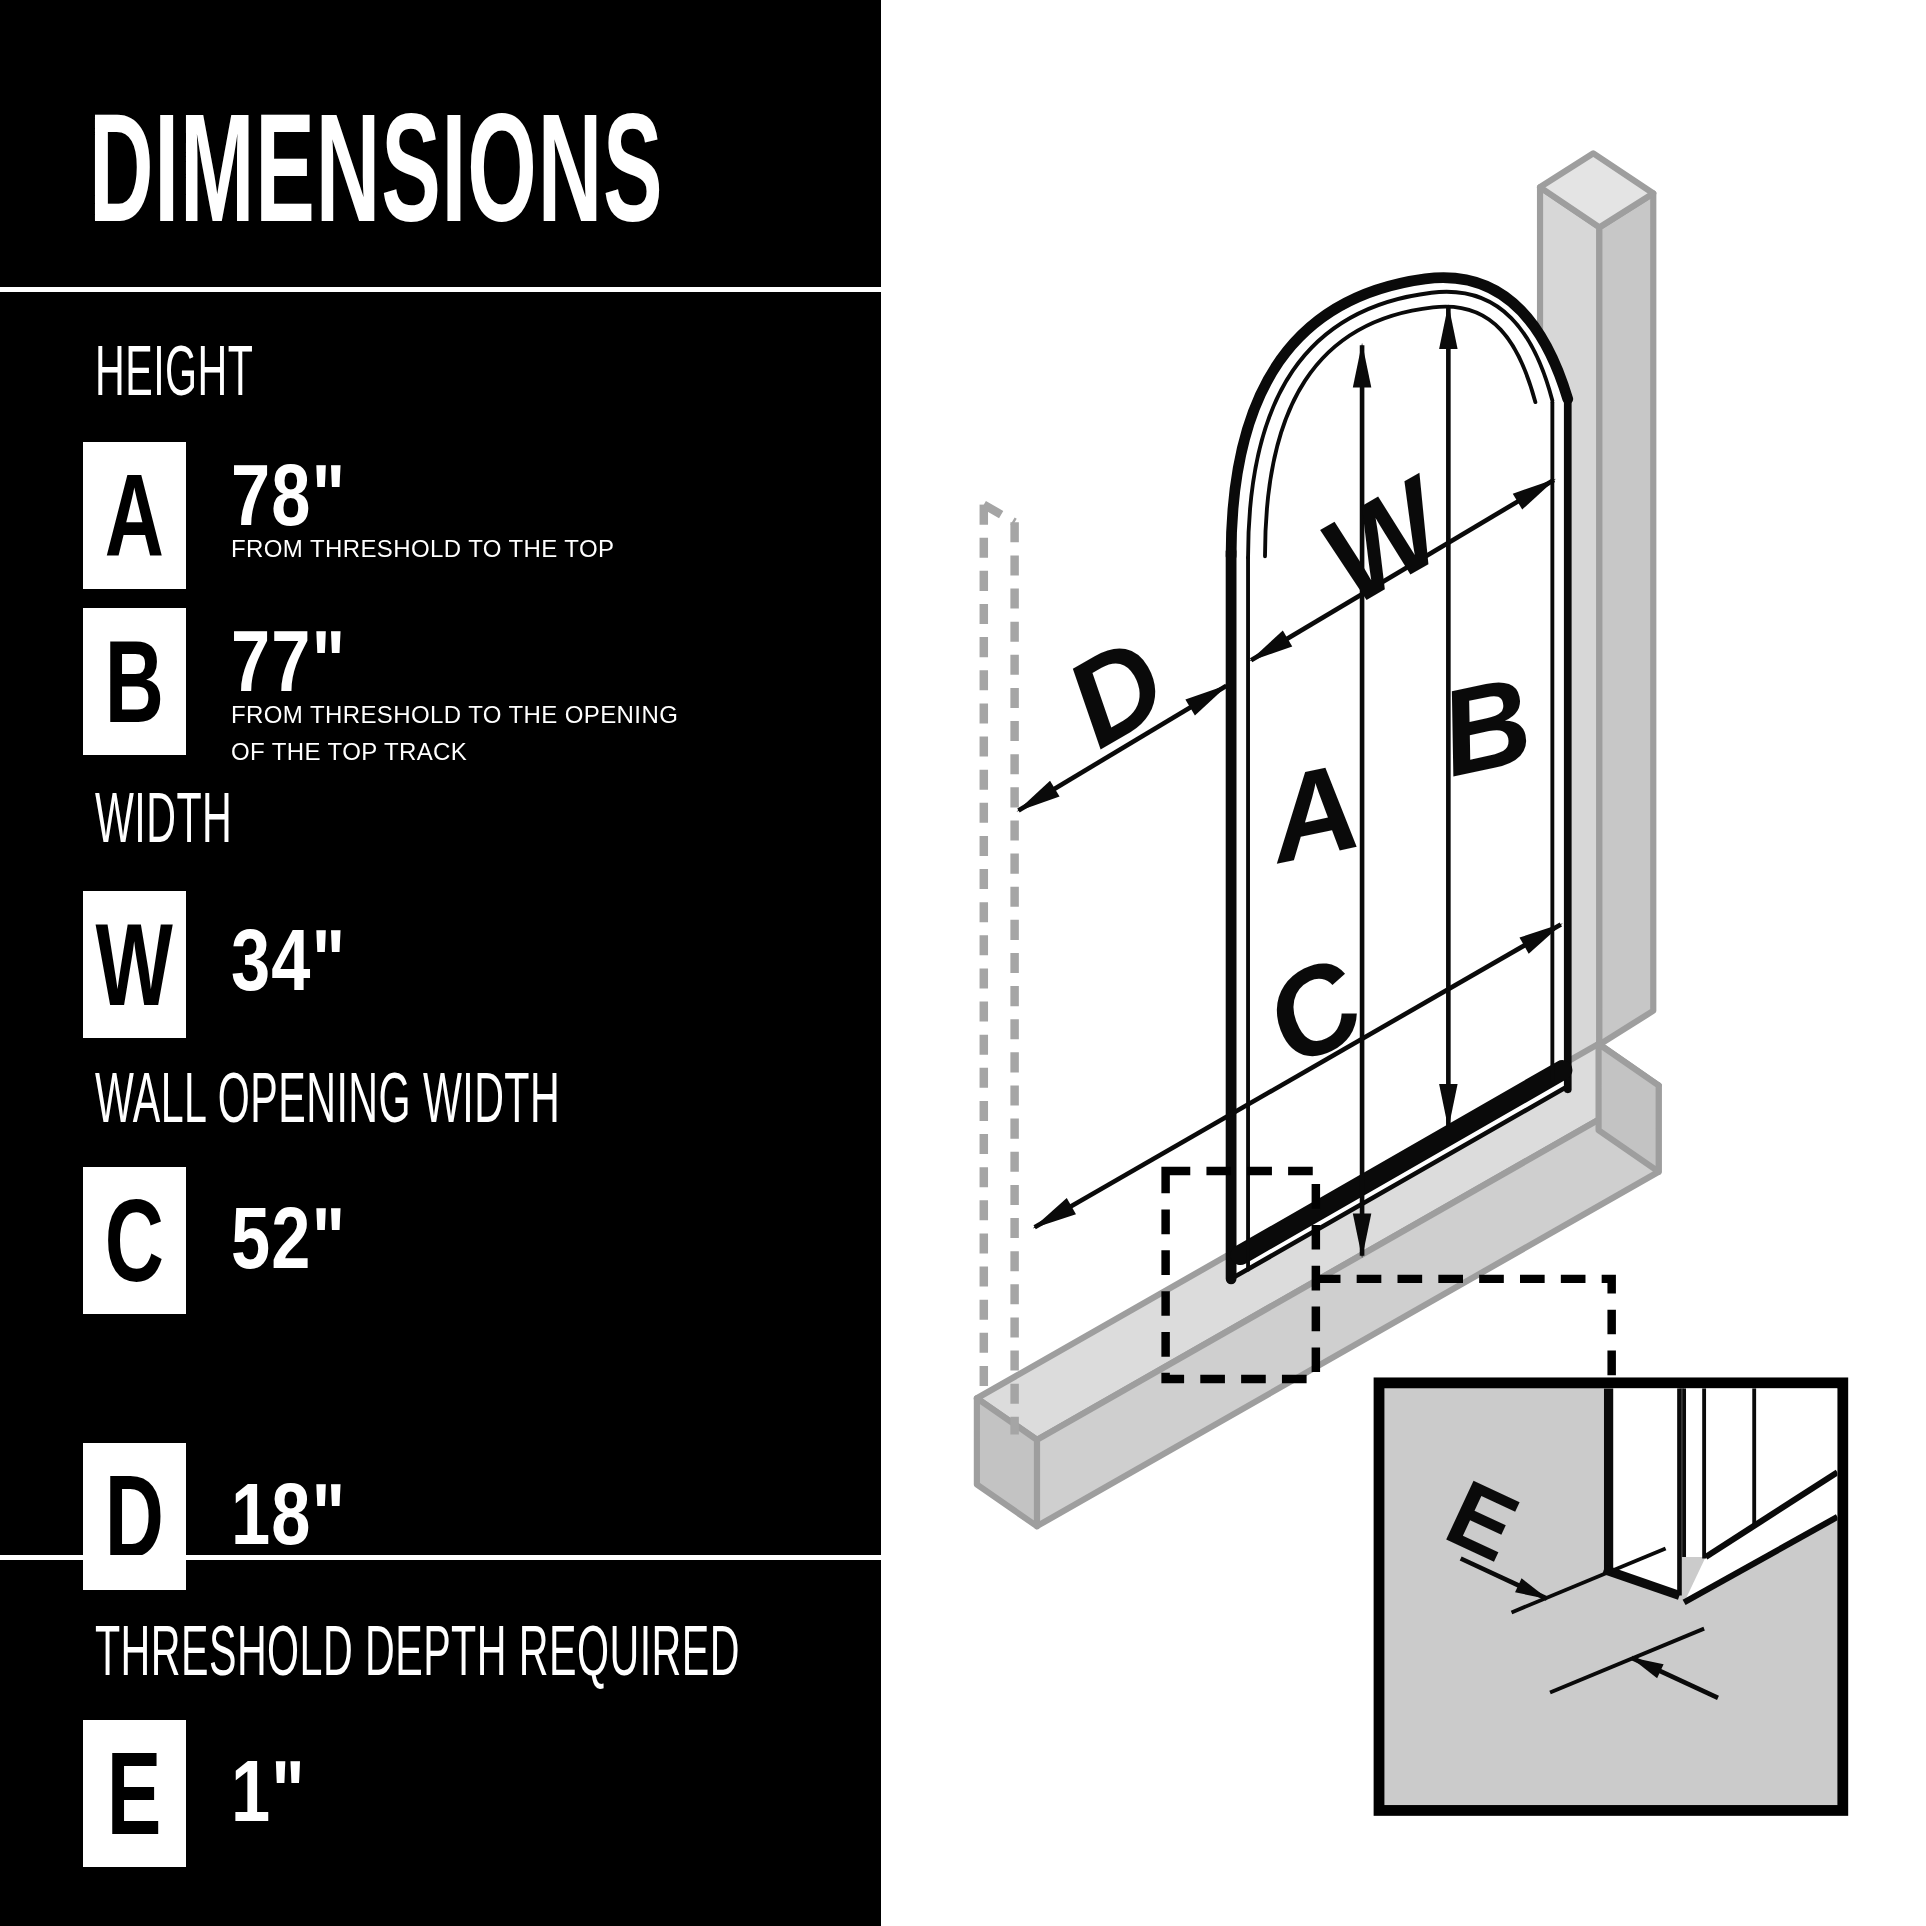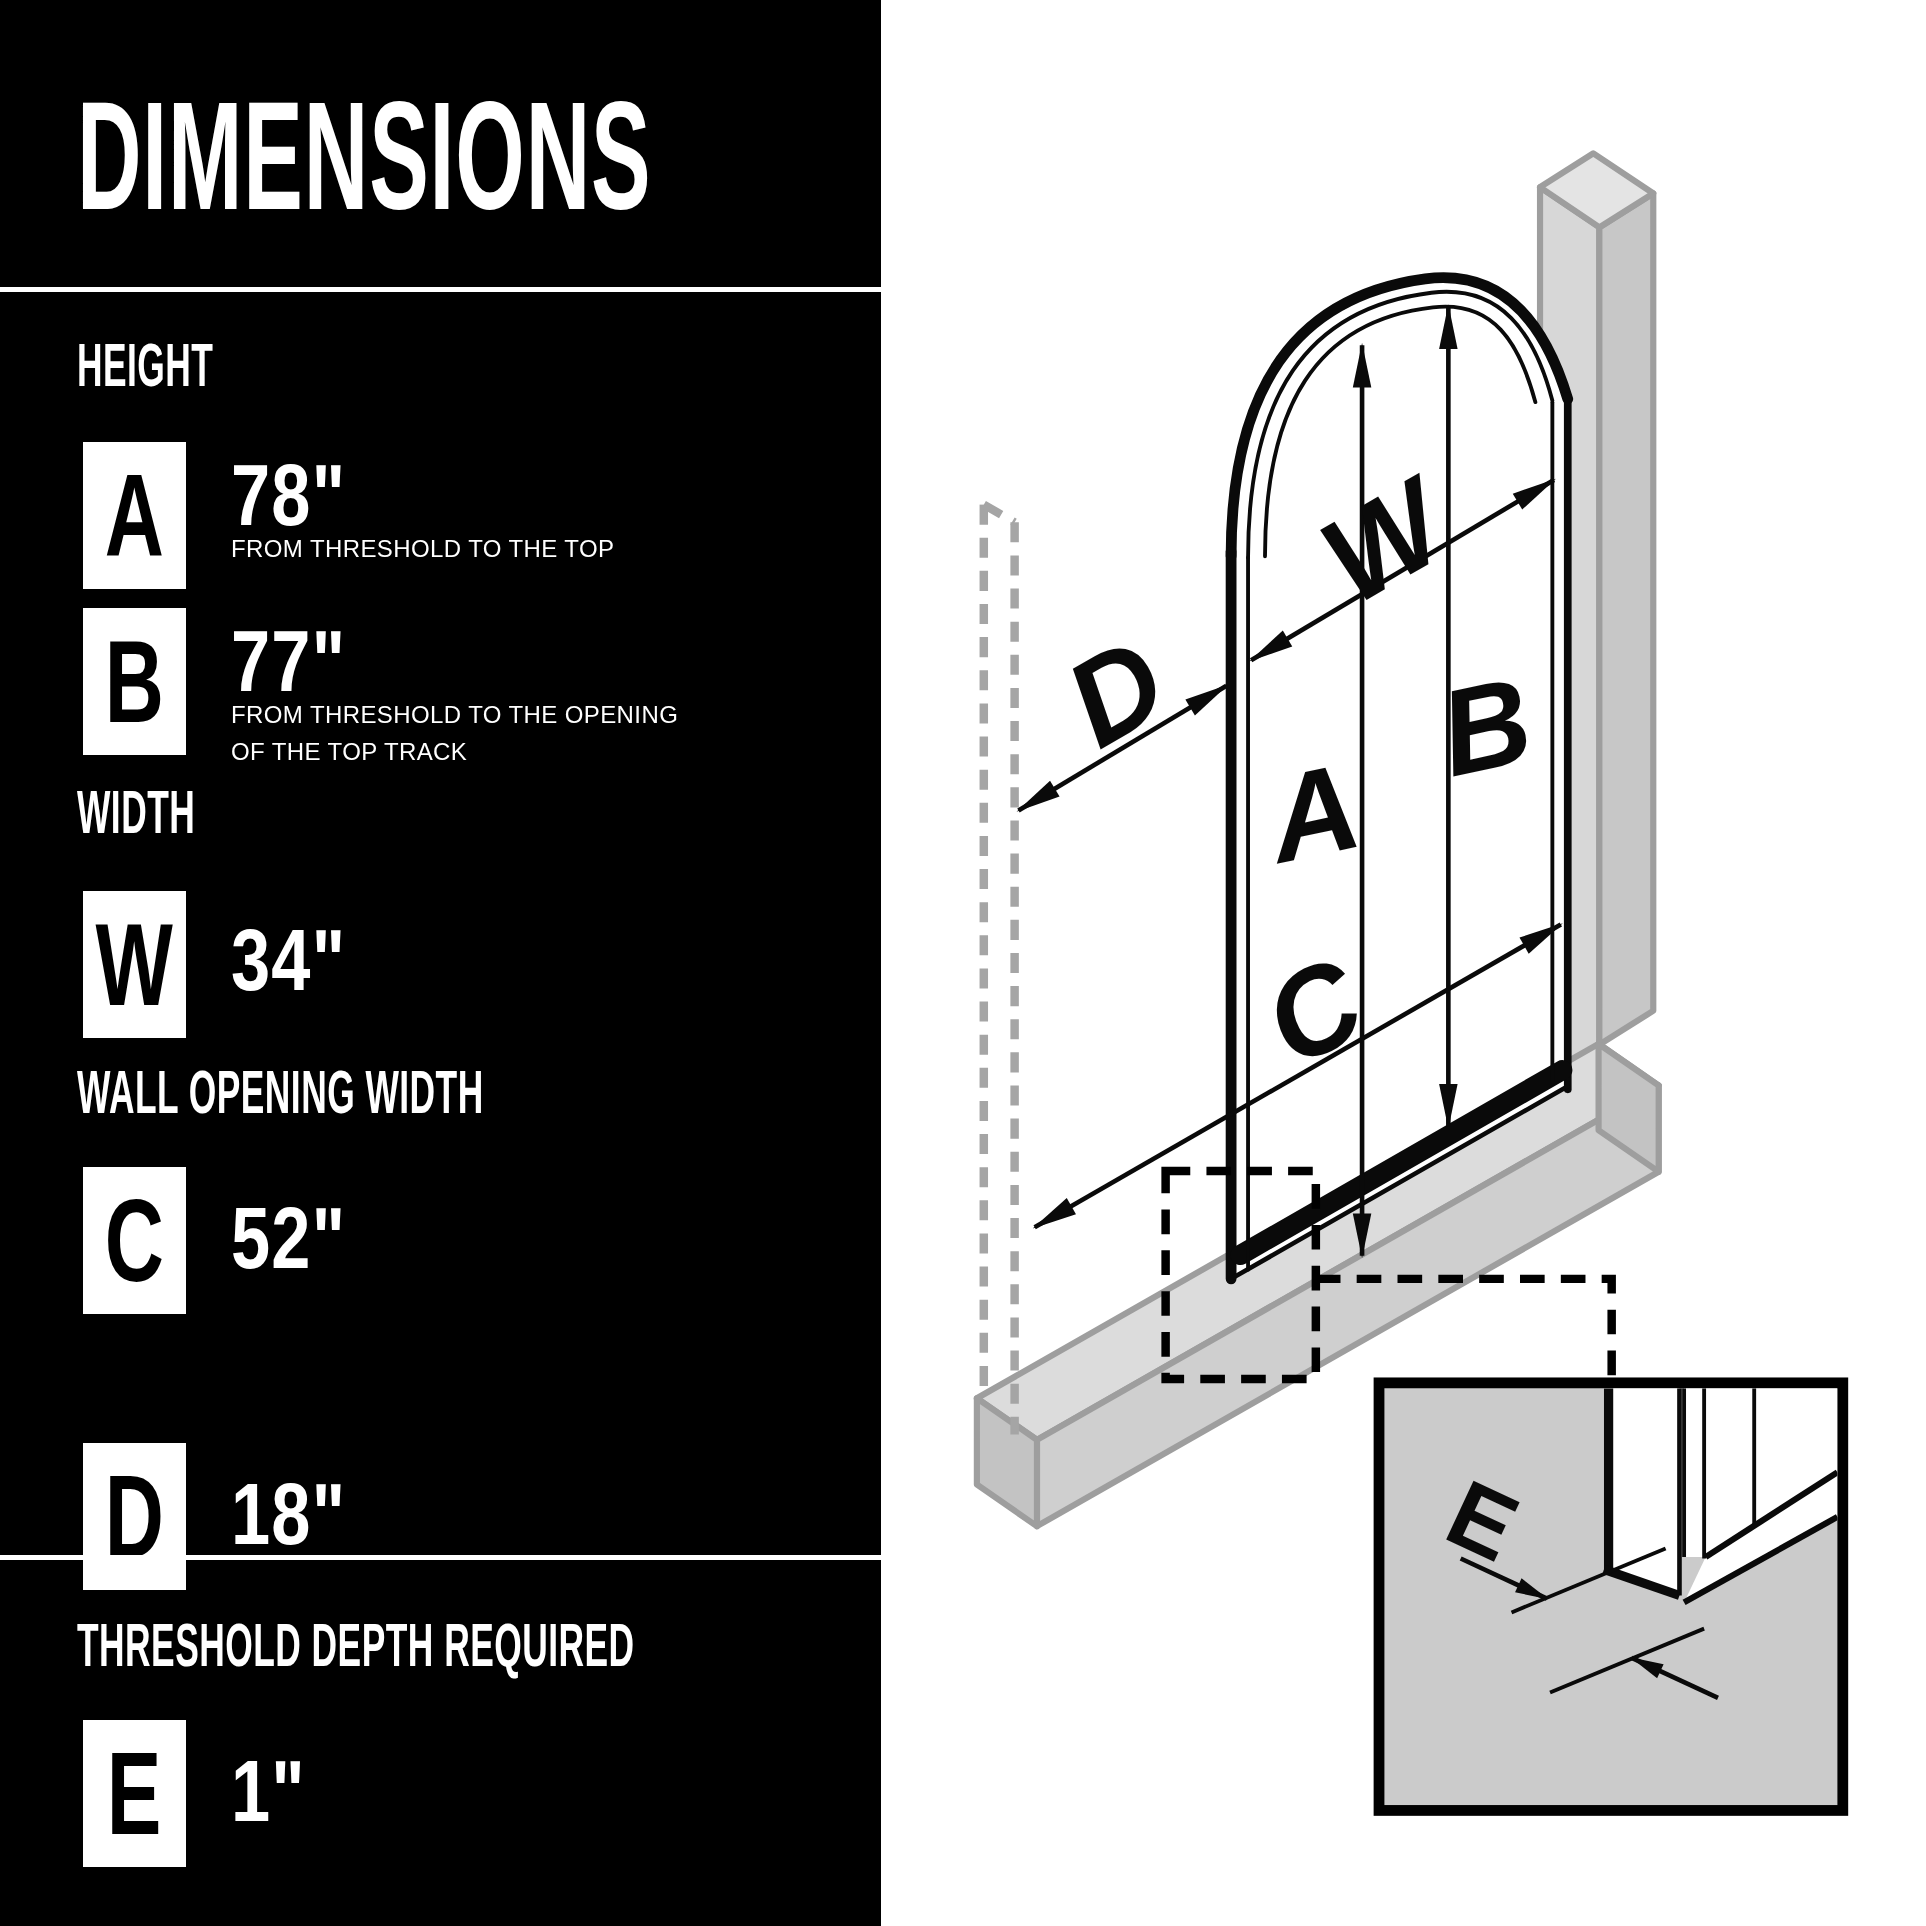--- a/index.html
+++ b/index.html
@@ -5,21 +5,21 @@
   html,body{margin:0;padding:0;background:#fff;}
   body{width:1926px;height:1926px;position:relative;overflow:hidden;
        font-family:"Liberation Sans",sans-serif;}
 
   
   .sidebar{position:absolute;left:0;top:0;width:881px;height:1926px;background:#000;color:#fff;}
   .cond{display:inline-block;transform:scaleX(.58);transform-origin:0 50%;white-space:nowrap;}
   .condv{display:inline-block;transform:scaleX(.8);transform-origin:0 50%;white-space:nowrap;}
   .condl{display:inline-block;transform:scaleX(.7);transform-origin:50% 50%;white-space:nowrap;}
   .title{position:absolute;left:77px;top:68px;font-size:154px;font-weight:700;letter-spacing:1.5px;}
-  .heading{position:absolute;left:77px;font-size:61px;font-weight:700;letter-spacing:0.8px;}
+  .heading{position:absolute;left:95px;font-size:71px;font-weight:400;letter-spacing:0.8px;}
   .hr{position:absolute;left:0;width:881px;height:4.6px;background:#fff;}
   .lbox{position:absolute;left:83px;width:103px;height:147px;background:#fff;color:#000;
         display:flex;align-items:center;justify-content:center;}
   .lbox .glyph{font-size:117px;font-weight:700;}
   .val{position:absolute;left:231px;font-size:88px;font-weight:700;letter-spacing:1.5px;}
   .desc{position:absolute;left:231px;font-size:24px;line-height:37px;letter-spacing:0.4px;font-weight:400;}
 
   .t-h1{top:330px;} .t-h2{top:777px;} .t-h3{top:1057px;} .t-h4{top:1333px;} .t-h5{top:1610px;}
   .hr1{top:287px;} .hr2{top:1555px;}
   .bA{top:442px;} .bB{top:608px;} .bW{top:891px;} .bC{top:1167px;} .bD{top:1443px;} .bE{top:1720px;}
@@ -120,21 +120,21 @@
         <line stroke-width="5" x1="2012" y1="2197" x2="2212" y2="2114"></line>
         <line stroke-width="6" x1="1896" y1="2023" x2="2008" y2="2075" marker-end="url(#mB)"></line>
         <line stroke-width="6" x1="2230" y1="2204" x2="2118" y2="2152" marker-end="url(#mB)"></line>
       </g>
       <text class="lblE" x="1925" y="2016" text-anchor="middle" transform="rotate(25 1925 1973)">E</text>
     </g>
   </g>
 </svg>
 
 <aside class="sidebar">
-  <h1 class="title" style="margin:0;">
+  <h1 class="title" style="margin:12px;">
     <span class="cond">DIMENSIONS</span>
   </h1>
   <div class="hr hr1"></div>
 
   <div class="heading t-h1">
     <span class="cond">HEIGHT</span>
   </div>
 
   <div class="lbox bA">
     <span class="glyph condl">A</span>

